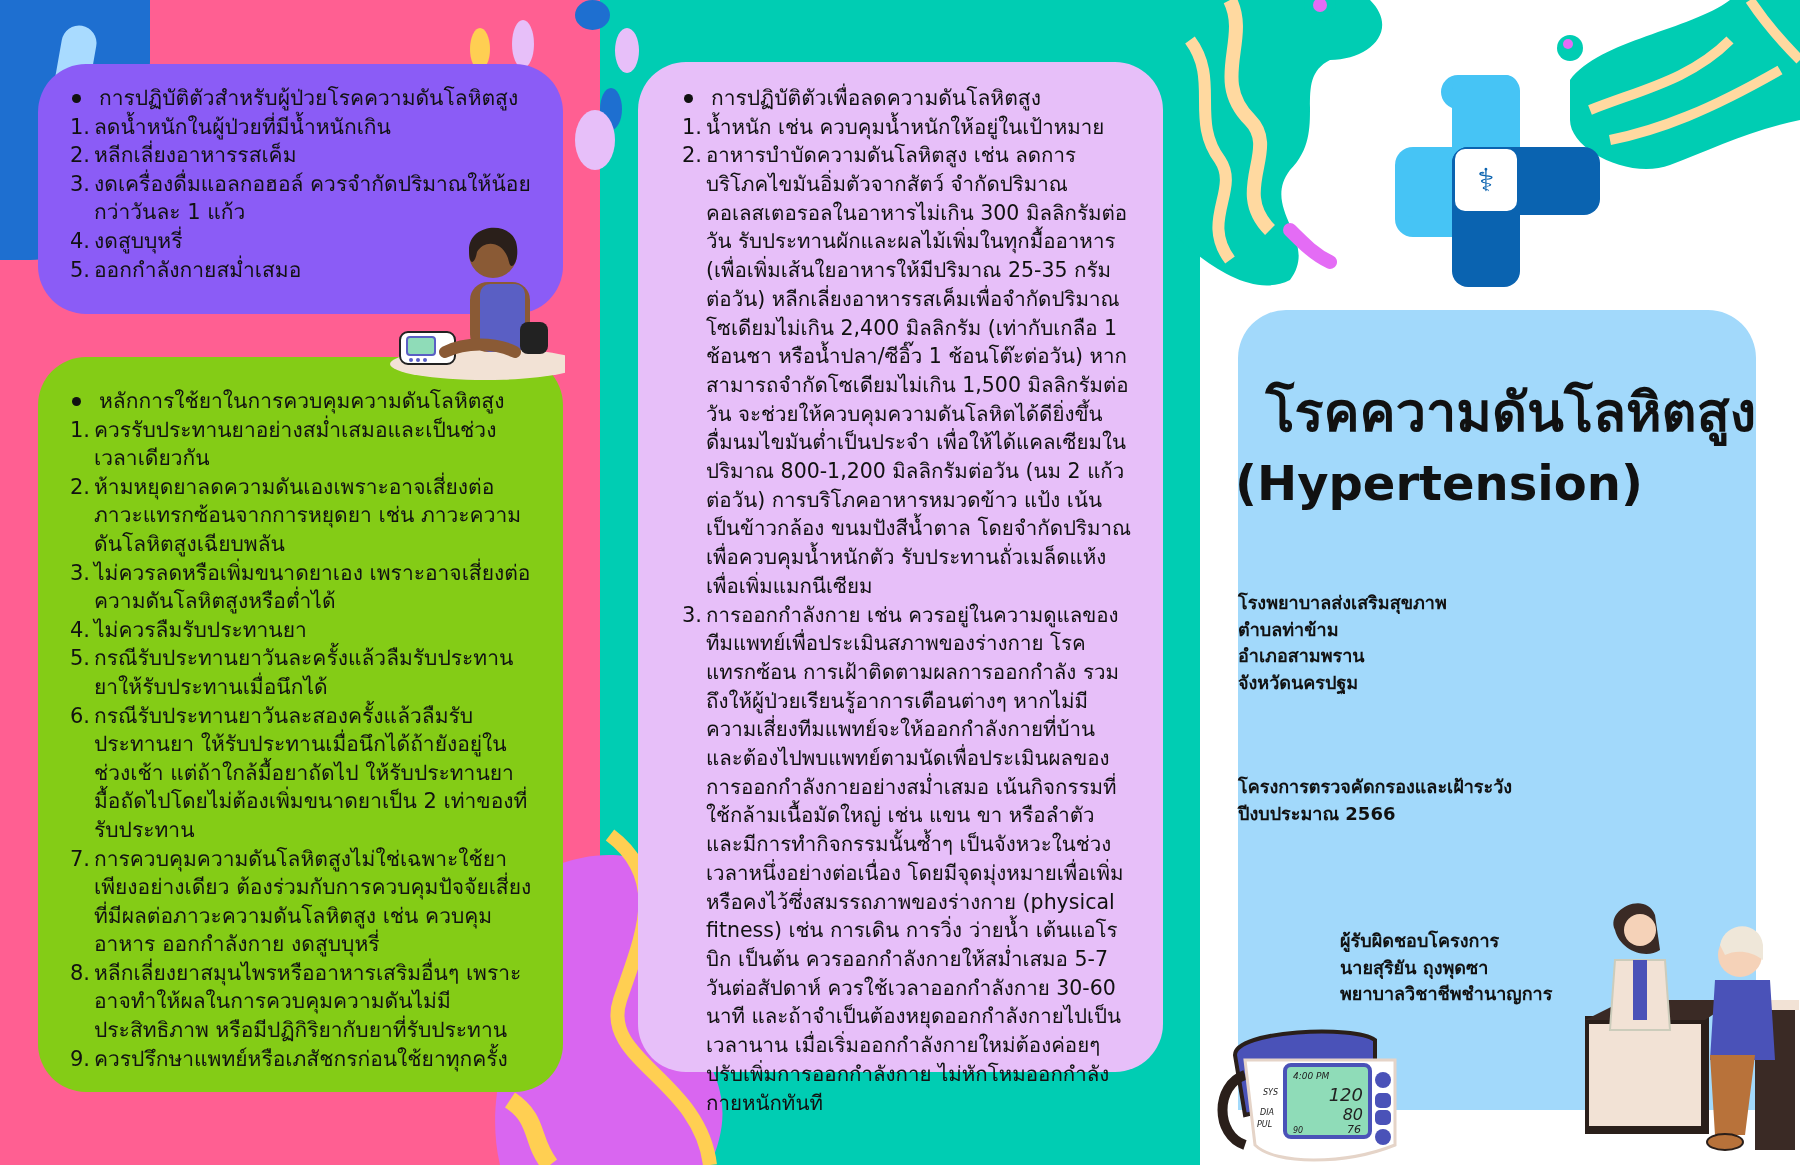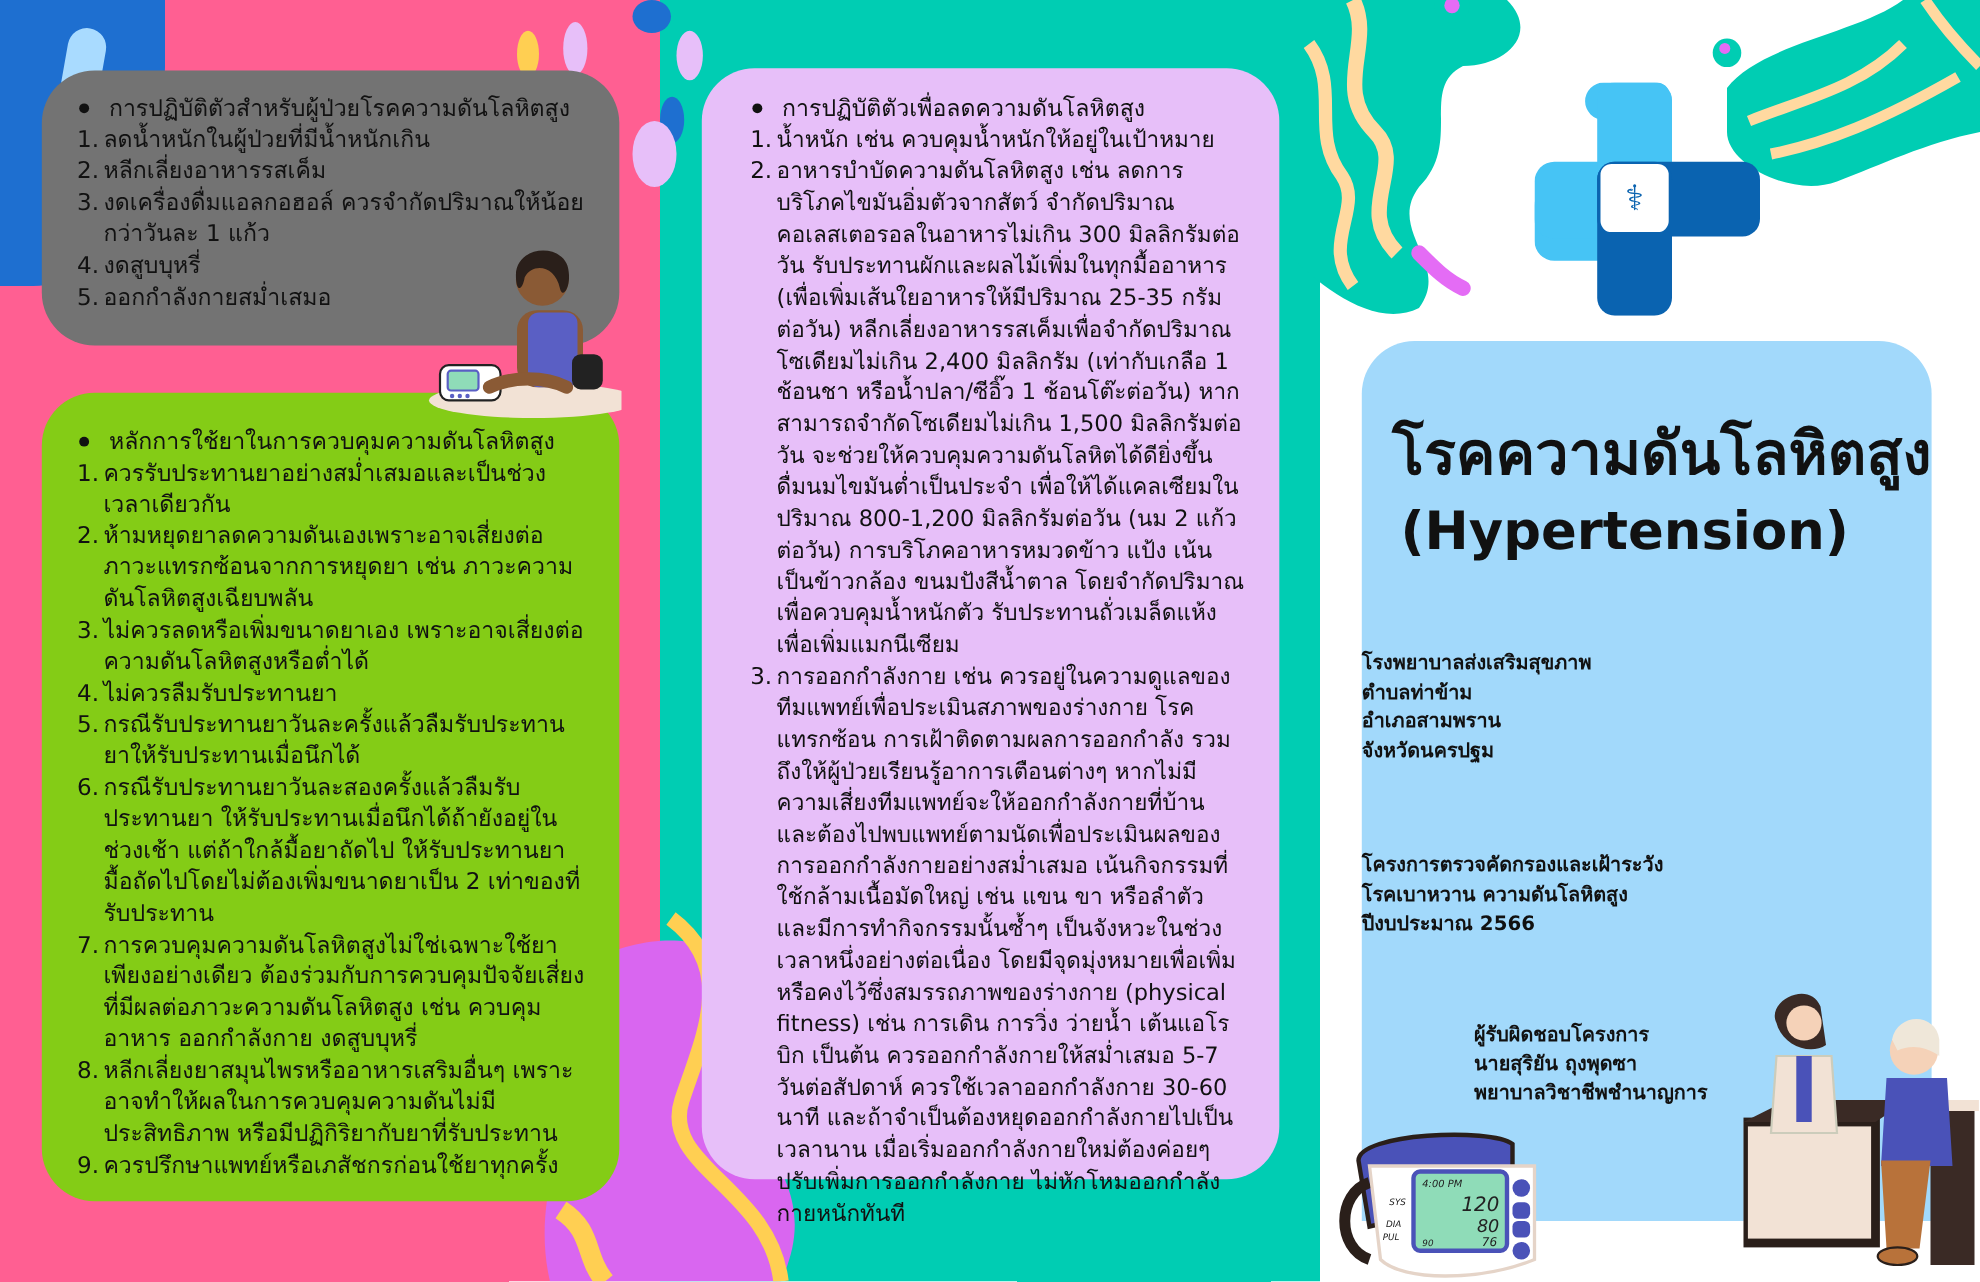--- a/index.html
+++ b/index.html
@@ -10,37 +10,37 @@
   #bg-left-blue { left:0; top:0; width:150px; height:260px; background:#1e6fd0; border-bottom-right-radius:120px 200px; }
   #bg-left-blue2 { left:55px; top:25px; width:35px; height:110px; background:#a9dbff; border-radius:20px 20px 10px 10px; transform:rotate(10deg); }
   #bg-mid { left:600px; top:0; width:600px; height:1165px; background:#00cdb3; }
   #bg-right { left:1200px; top:0; width:600px; height:1165px; background:#ffffff; }
 
   
   .oval { position:absolute; border-radius:50%; }
 
   
   .card { position:absolute; border-radius:48px; box-sizing:border-box; }
-  #card-yellow { left:38px; top:64px; width:525px; height:250px; background:#737373; padding:20px 28px 0 28px; }
+  #card-yellow { left:38px; top:64px; width:525px; height:250px; background:#8b5cf6; padding:20px 28px 0 28px; }
   #card-blue-left { left:38px; top:357px; width:525px; height:735px; background:#84cc16; padding:30px 28px 0 28px; }
   #card-purple { left:638px; top:62px; width:525px; height:1010px; background:#e7bff9; padding:22px 28px 0 40px; }
   #card-blue-right { left:1238px; top:310px; width:518px; height:800px; background:#a2d9fb; border-radius:48px 48px 0 0; }
 
   .bul-head { font-size:21px; line-height:28.6px; display:flex; align-items:flex-start; }
   .bul-head .dot { width:9px; height:9px; border-radius:50%; background:#111; margin:10px 18px 0 6px; flex:none; }
   ol.list { margin:0; padding:0; list-style:none; }
   ol.list li { font-size:21px; line-height:28.6px; display:flex; }
   ol.list li .num { flex:none; width:24px; text-align:right; margin-right:4px; }
   ol.list li .txt { flex:1; }
 
   .ml-text { font-size:20.5px; line-height:28.7px; }
 
   
   #title-th { left:1238px; top:378px; width:518px; text-align:right; font-size:54px; font-weight:bold; line-height:70px; }
-  #title-en { left:1218px; top:448px; width:518px; text-align:center; font-size:48px; font-weight:bold; line-height:70px; }
+  #title-en { left:1180px; top:448px; width:518px; text-align:center; font-size:48px; font-weight:bold; line-height:70px; }
   .center-block { position:absolute; left:1238px; width:518px; text-align:left; font-size:18px; font-weight:bold; line-height:26.5px; }
 
   #illus-woman { left:385px; top:212px; width:180px; height:170px; }
   #illus-bp { left:1205px; top:1005px; width:200px; height:160px; }
   #illus-nurse { left:1585px; top:890px; width:215px; height:275px; }
   #logo-cross { left:1395px; top:75px; width:205px; height:212px; }
 </style>
 </head>
 <body>
 
@@ -205,21 +205,20 @@
 
 <div class="center-block" style="top:590px;">
   <div>โรงพยาบาลส่งเสริมสุขภาพ</div>
   <div>ตำบลท่าข้าม</div>
   <div>อำเภอสามพราน</div>
   <div>จังหวัดนครปฐม</div>
 </div>
 
 <div class="center-block" style="top:774px;">
   <div>โครงการตรวจคัดกรองและเฝ้าระวัง</div>
-  <div>โรคเบาหวาน ความดันโลหิตสูง</div>
   <div>ปีงบประมาณ 2566</div>
 </div>
 
 <div class="center-block" style="top:928px;left:1340px;width:360px;">
   <div>ผู้รับผิดชอบโครงการ</div>
   <div>นายสุริยัน ถุงพุดซา</div>
   <div>พยาบาลวิชาชีพชำนาญการ</div>
 </div>
 
 <svg id="illus-bp" class="abs" viewBox="0 0 200 160">

